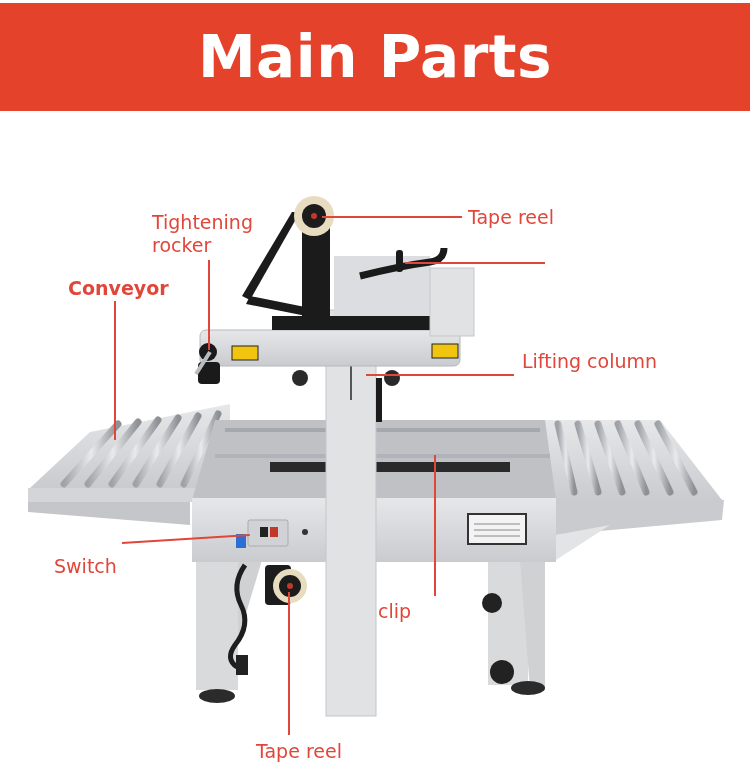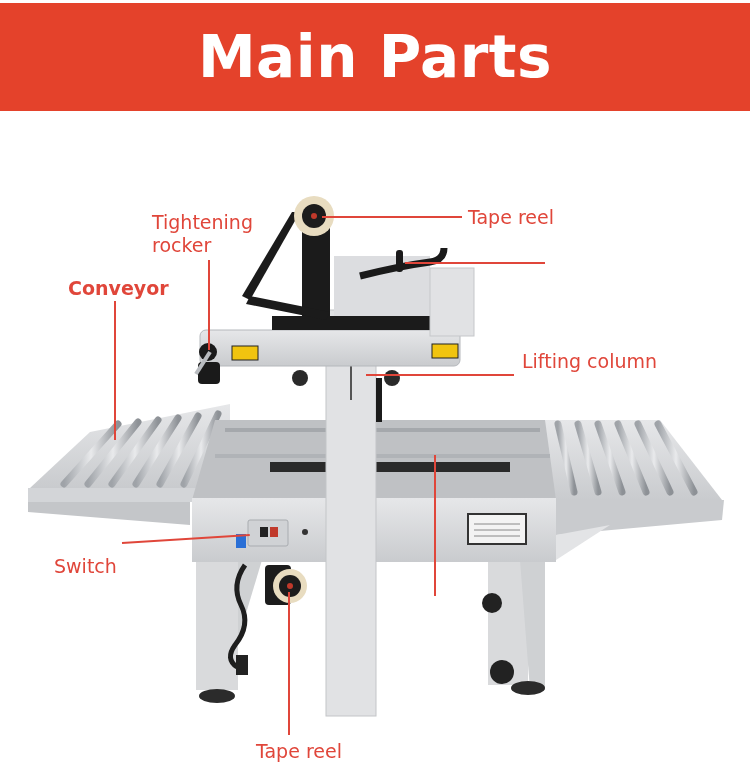--- a/index.html
+++ b/index.html
@@ -159,17 +159,18 @@
   <div class="label" style="left:68px; top:165px;font-weight:bold;">
     <span>Conveyor</span>
   </div>
   <div class="label" style="left:522px; top:238px;">
     <span>Lifting column</span>
   </div>
   <div class="label" style="left:54px; top:423px;margin-top:20px;">
     <span>Switch</span>
   </div>
   <div class="label center" style="left:378px; top:488px; width:112px;">
+    <div>clip</div>
   </div>
   <div class="label" style="left:256px; top:628px;">
     <span>Tape reel</span>
   </div>
 </div>
 
 </body></html>

